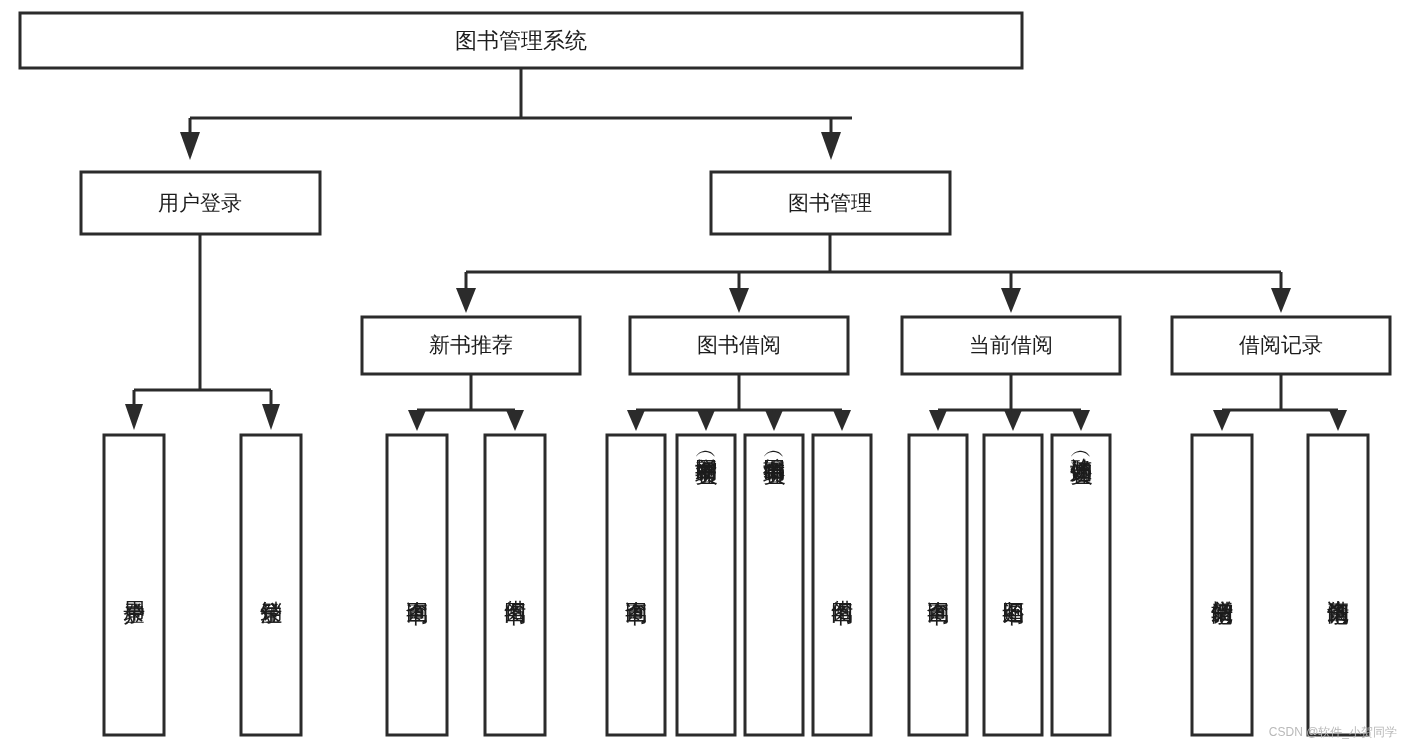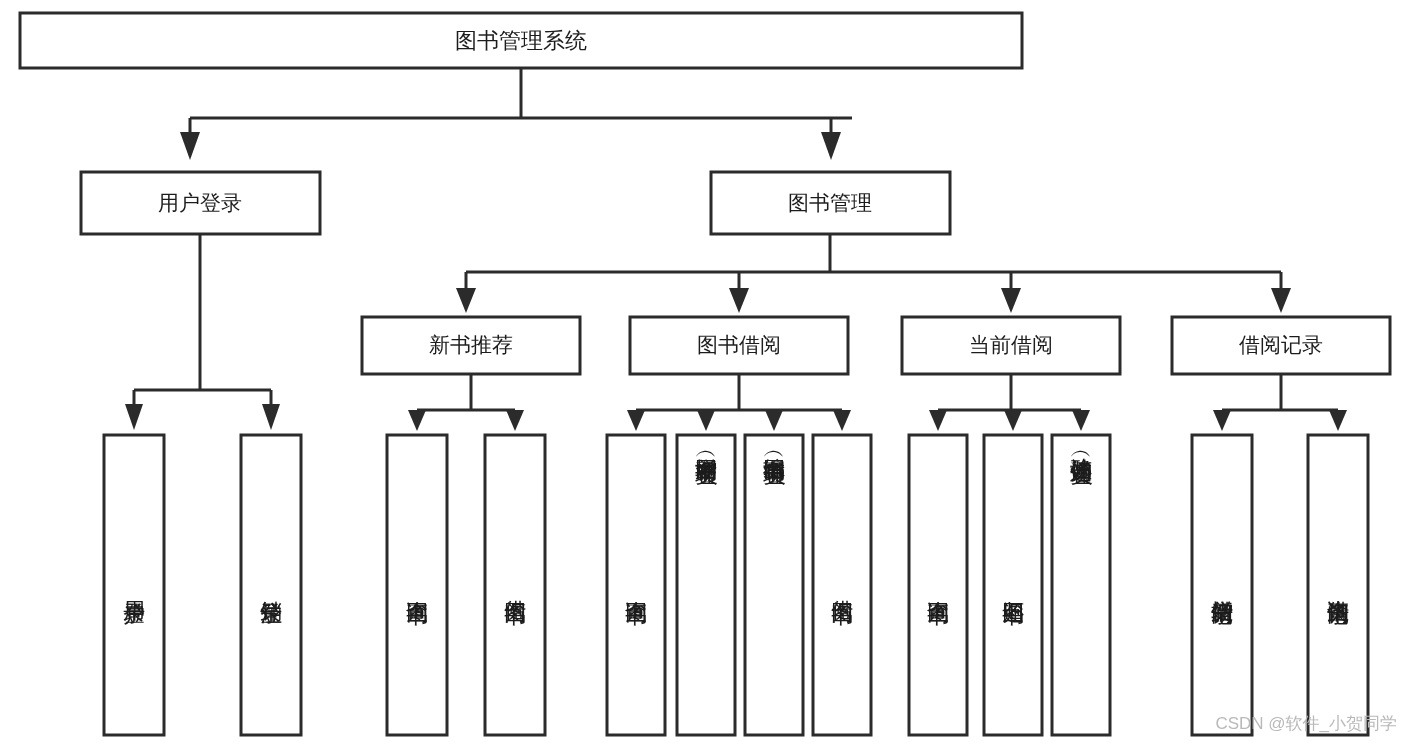--- a/index.html
+++ b/index.html
@@ -69,23 +69,23 @@
     font-size: 22px;
     line-height: 1.12;
     color: #1c1c1c;
     letter-spacing: 1px;
     white-space: nowrap;
     text-align: center;
   }
   .watermark {
     position: absolute;
     right: 8px;
-    bottom: 12px;
-    font-family: "Liberation Sans", "DejaVu Sans", sans-serif;
-    font-size: 17px;
+    bottom: 6px;
+    font-family: "Liberation Sans", "DejaVu Sans", sans-serif;
+    font-size: 12px;
     color: #b9b9b9;
     white-space: nowrap;
     user-select: none;
   }
 </style>
 </head>
 <body>
 
 <div id="diagram-root">
 

